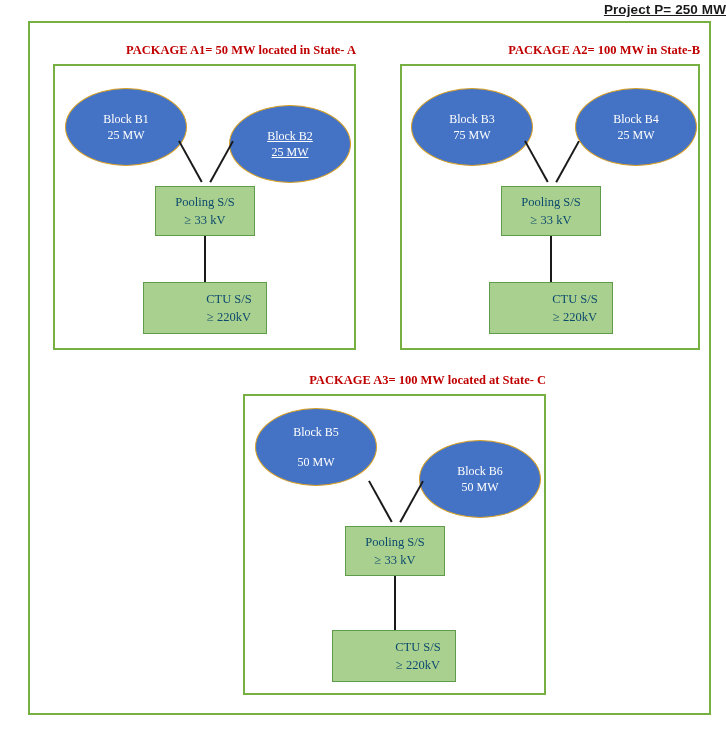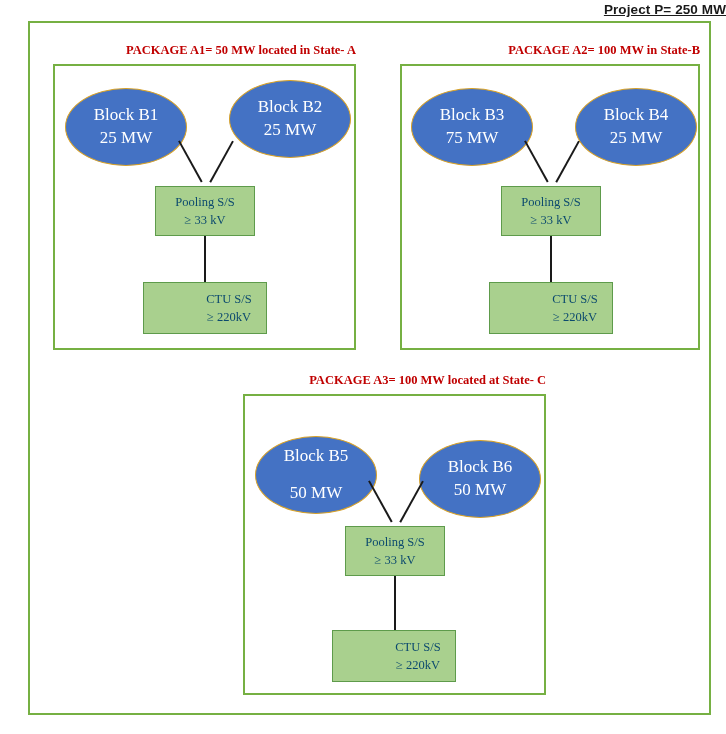--- a/index.html
+++ b/index.html
@@ -65,21 +65,21 @@
     position: absolute;
     width: 122px; height: 78px;
     border-radius: 50%;
     background: #4472C4;
     border: 1.5px solid #D9A227;
     display: flex;
     flex-direction: column;
     align-items: center;
     justify-content: center;
     color: #ffffff;
-    font-size: 17px;
+    font-size: 12px;
     line-height: 1.35;
     text-align: center;
   }
   .block-ellipse span { display: block; }
 
   
   .ss-box {
     position: absolute;
     background: #A9D08E;
     border: 1.5px solid #5E9B4B;
@@ -108,21 +108,21 @@
 
 <div id="outer-frame"></div>
 
 <div id="package-a1-label" class="package-label">PACKAGE A1= 50 MW located in State- A</div>
 <div id="package-a1-box" class="package-box"></div>
 
 <div class="block-ellipse" style="left:65px; top:88px;">
   <span>Block B1</span>
   <span>25 MW</span>
 </div>
-<div class="block-ellipse" style="left:229px; top:80px;">
+<div class="block-ellipse" style="left:229px; top:105px;text-decoration:underline;">
   <span>Block B2</span>
   <span>25 MW</span>
 </div>
 
 <div class="conn diag" style="left:178px; top:141px; height:47px; transform: rotate(-29deg);"></div>
 
 <div class="conn diag" style="left:232px; top:141px; height:47px; transform: rotate(29deg);"></div>
 
 <div class="ss-box pool-box" style="left:155px; top:186px;">
   <span>Pooling S/S</span>
@@ -159,21 +159,21 @@
 <div class="conn vline" style="left:550px; top:236px; height:46px;"></div>
 
 <div class="ss-box ctu-box" style="left:489px; top:282px;">
   <span>CTU S/S</span>
   <span>≥ 220kV</span>
 </div>
 
 <div id="package-a3-label" class="package-label">PACKAGE A3= 100 MW located at State- C</div>
 <div id="package-a3-box" class="package-box"></div>
 
-<div class="block-ellipse" style="left:255px; top:436px;gap:14px;">
+<div class="block-ellipse" style="left:255px; top:408px;gap:14px;">
   <span>Block B5</span>
   <span>50 MW</span>
 </div>
 <div class="block-ellipse" style="left:419px; top:440px;font-family:Liberation Serif, serif;">
   <span>Block B6</span>
   <span>50 MW</span>
 </div>
 
 <div class="conn diag" style="left:368px; top:481px; height:47px; transform: rotate(-29deg);"></div>
 <div class="conn diag" style="left:422px; top:481px; height:47px; transform: rotate(29deg);"></div>

